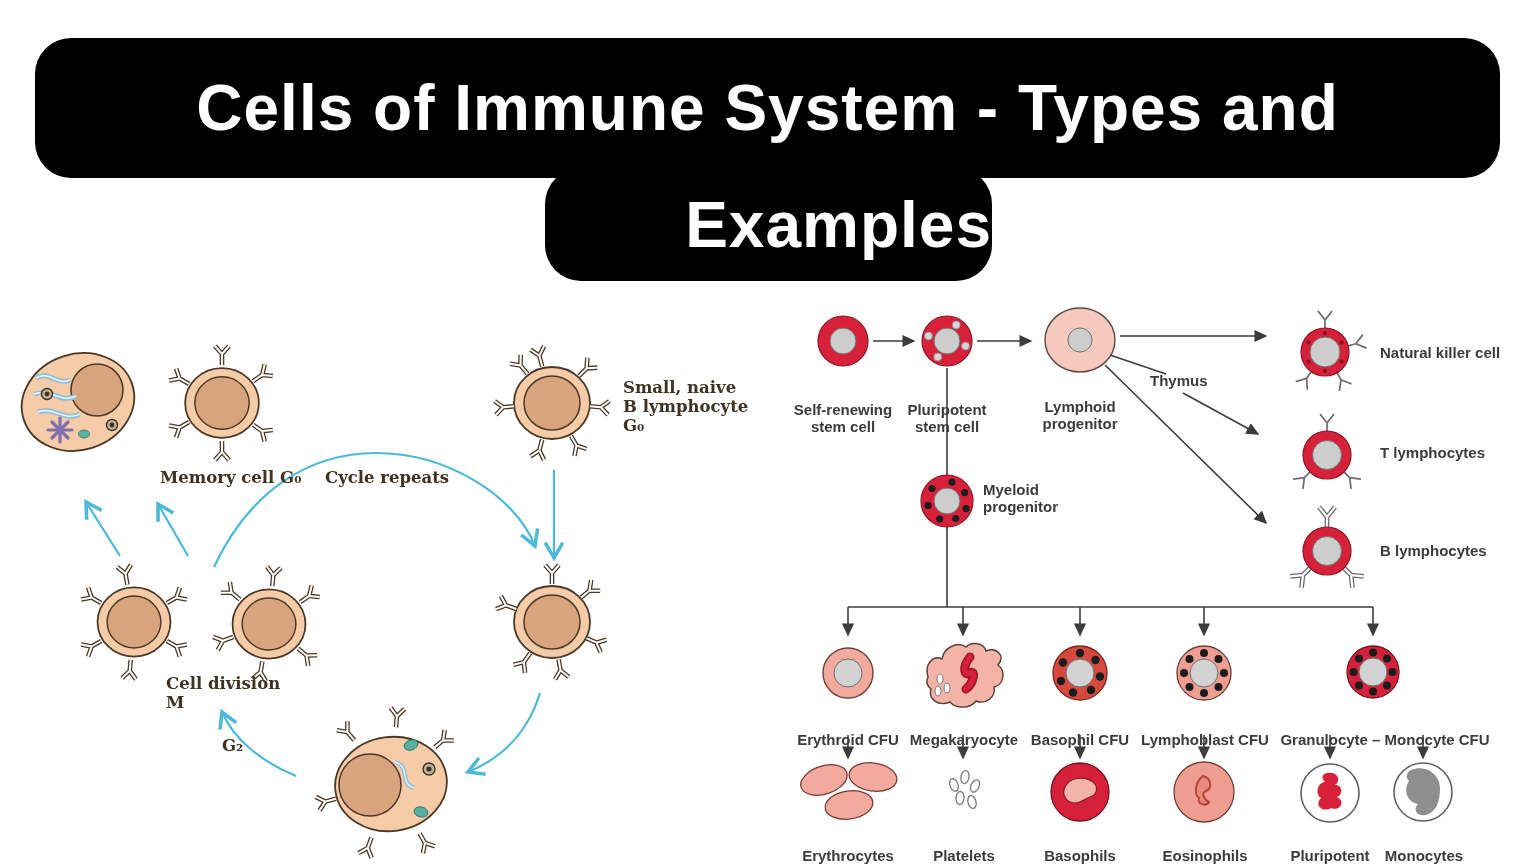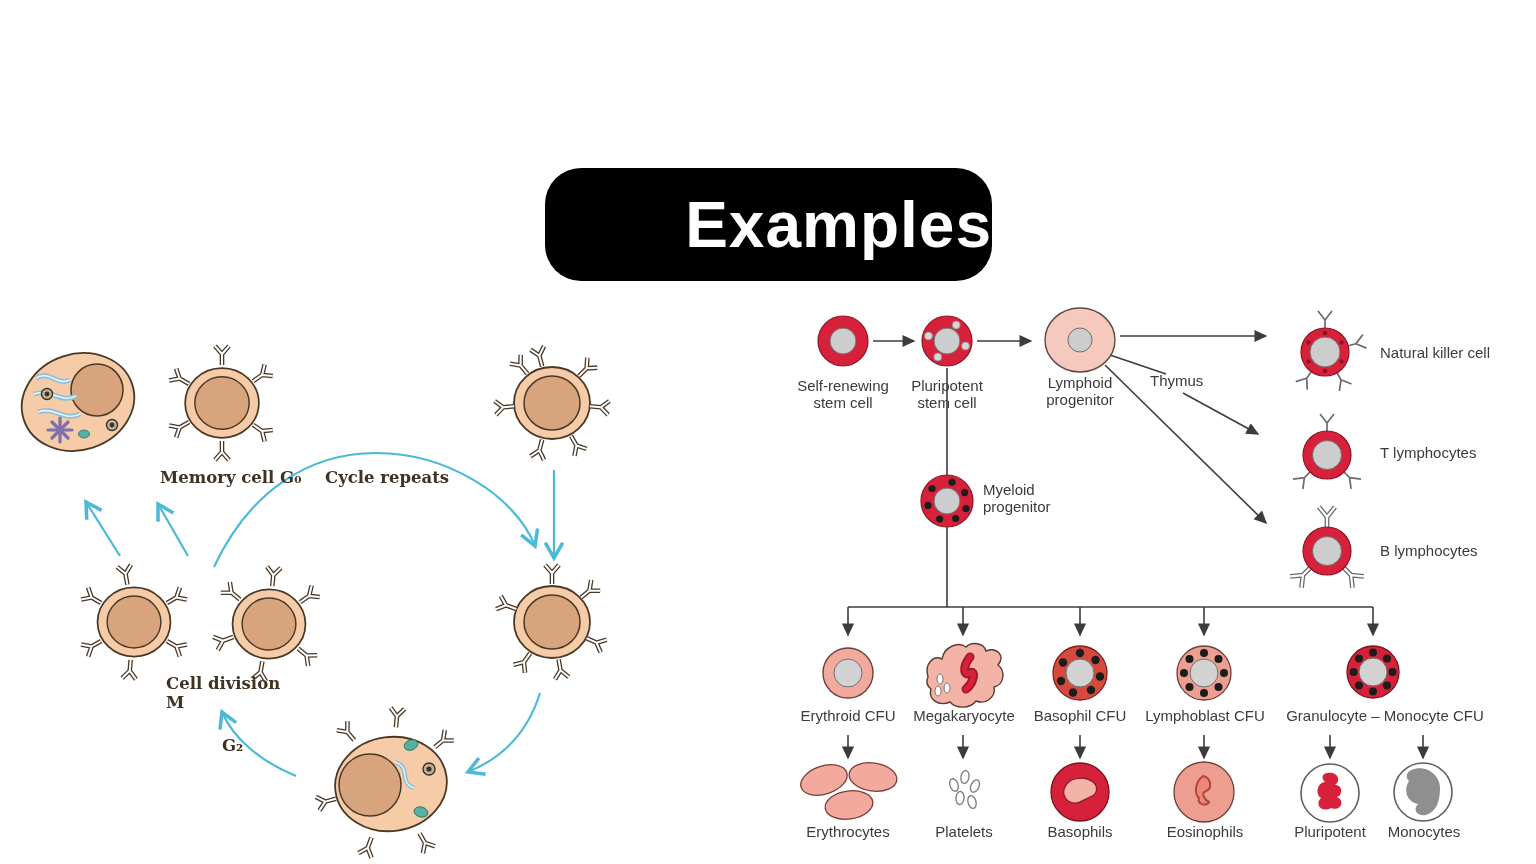--- a/index.html
+++ b/index.html
@@ -8,30 +8,33 @@
   .banner{position:absolute;background:#000;border-radius:36px;display:flex;
           align-items:center;justify-content:center;}
   .banner1{left:35px;top:38px;width:1465px;height:140px;}
   .banner2{left:545px;top:168px;width:447px;height:113px;justify-content:flex-end;}
   .title-text{color:#fff;font-weight:bold;font-size:64px;letter-spacing:1px;
               font-family:"Liberation Sans",sans-serif;white-space:nowrap;}
   .lbl{position:absolute;}
   .ln{display:block;}
   .serif{font-family:"DejaVu Serif","Liberation Serif",serif;font-weight:700;
          font-size:16.5px;line-height:19px;color:#3f3222;}
-  .sans{font-size:15px;line-height:16.5px;color:#3b3b3b;font-weight:400;
+  .sans{font-size:15px;line-height:16.5px;color:#3b3b3b;font-weight:700;
         font-family:"Liberation Sans",sans-serif;}
-  .ctr{text-align:center;}
+  .ctr{text-align:center;margin-top:24px;}
   svg{position:absolute;}
 </style>
 </head>
 <body>
 
 <div class="stage">
 
+  <div class="banner banner1">
+    <span class="title-text">Cells of Immune System - Types and</span>
+  </div>
   <div class="banner banner2">
     <span class="title-text">Examples</span>
   </div>
 
   <svg style="left:0;top:330px" width="770" height="534" viewBox="0 0 770 534">
     <defs>
       <marker id="mCyan" viewBox="0 0 10 10" refX="8" refY="5" markerWidth="10" markerHeight="10" orient="auto-start-reverse">
         <path d="M1,1 L8,5 L1,9" fill="none" stroke="#4cb9d8" stroke-width="1.6"></path>
       </marker>
       <g id="bcell">
@@ -351,20 +354,25 @@
     </g>
 
     <g transform="translate(643,497)">
       <circle r="29" fill="#ffffff" stroke="#5f5f5f" stroke-width="1.6"></circle>
       <path d="M-12,-22 C2,-28 17,-18 17,-4 C17,10 13,20 3,23 C-5,25 -11,18 -5,12 C-16,10 -20,-2 -14,-11 C-18,-15 -16,-20 -12,-22 Z" fill="#8f8f8f"></path>
     </g>
   </svg>
 
   <div class="lbl serif" style="left:160px;top:468px">Memory cell G₀</div>
   <div class="lbl serif" style="left:325px;top:468px">Cycle repeats</div>
+  <div class="lbl serif" style="left:623px;top:378px">
+    <span class="ln">Small, naive</span>
+    <span class="ln">B lymphocyte</span>
+    <span class="ln">G₀</span>
+  </div>
   <div class="lbl serif" style="left:166px;top:674px">
     <span class="ln">Cell division</span>
     <span class="ln">M</span>
   </div>
   <div class="lbl serif" style="left:222px;top:736px">G₂</div>
 
   <div class="lbl sans ctr" style="left:783px;top:378px;width:120px">
     <span class="ln">Self-renewing</span>
     <span class="ln">stem cell</span>
   </div>

